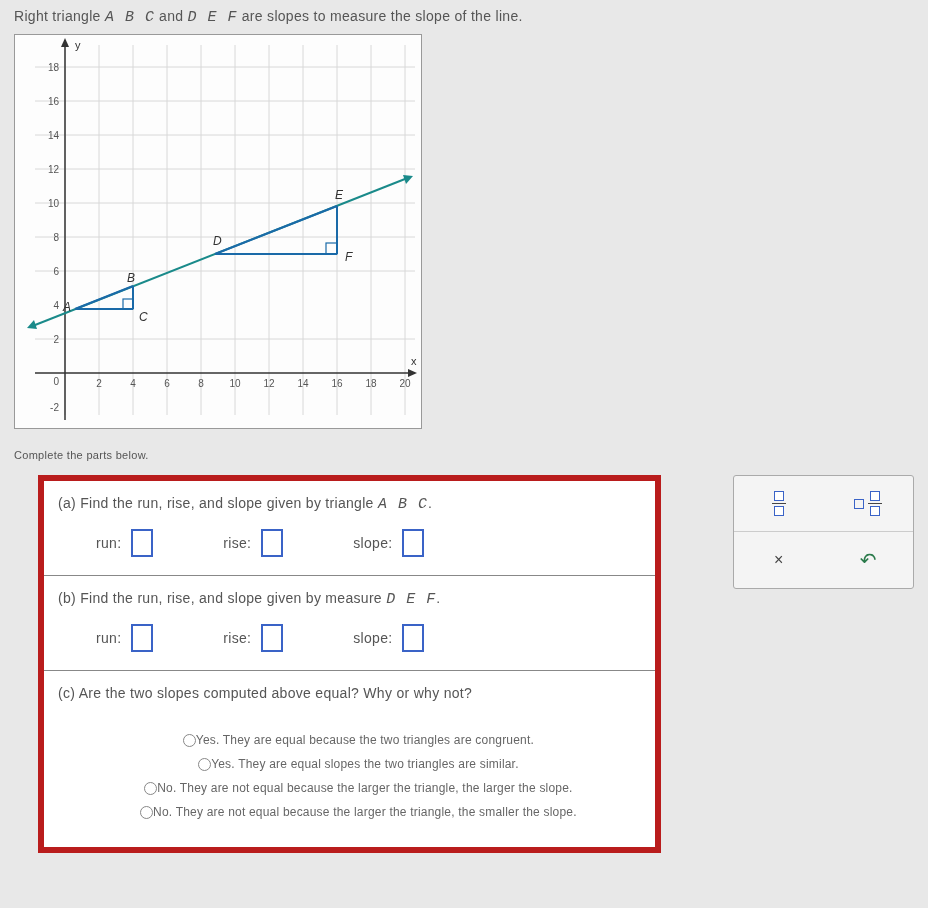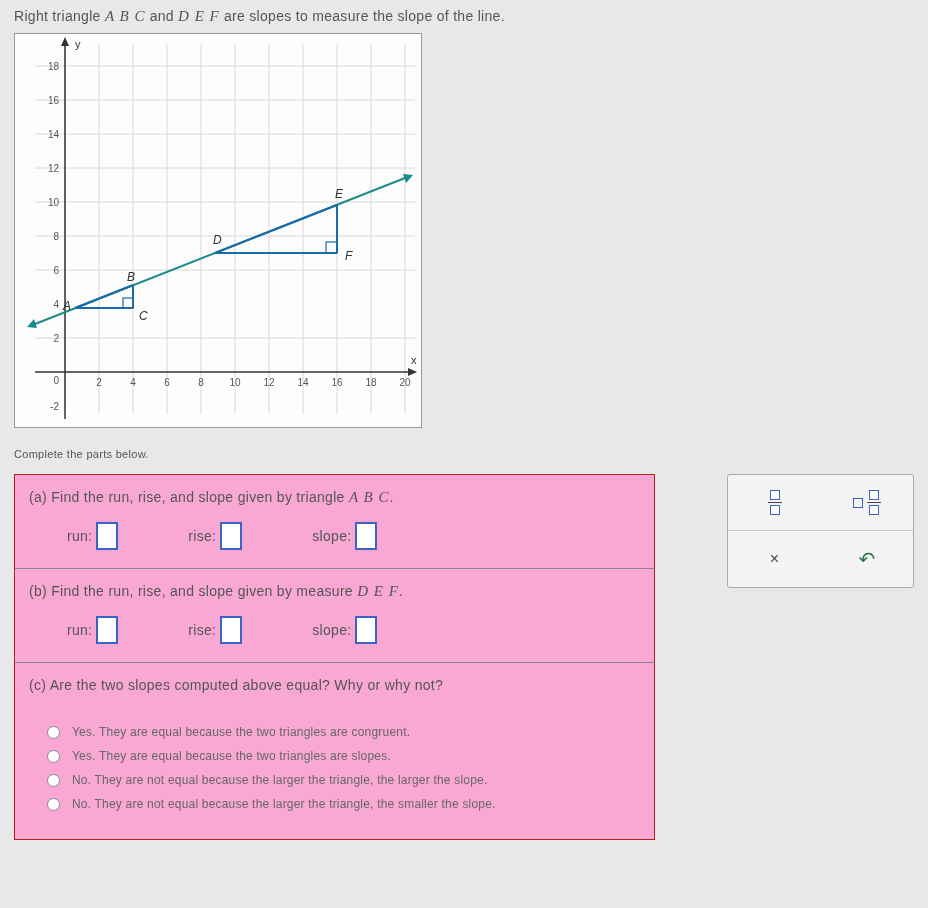--- a/index.html
+++ b/index.html
@@ -11,58 +11,59 @@
     color: #444;
     background: #e8e8e8;
     padding: 8px 14px;
   }
   .top-text {
     font-size: 14px;
     color: #555;
     margin-bottom: 8px;
     letter-spacing: 0.3px;
   }
-  .serif { font-style: italic; font-family: Liberation Serif, serif; font-size: 15px; letter-spacing: 1px;}
+  .serif { font-style: italic; font-family: Liberation Mono, monospace; font-size: 15px; letter-spacing: 1px;}
   .graph-wrap {
     width: 408px;
     height: 395px;
     border: 1px solid #999;
     background: #fdfdfd;
     margin-bottom: 20px;
   }
   .complete-text {
     font-size: 11px;
     color: #555;
     margin-bottom: 14px;
     letter-spacing: 0.3px;
   }
   .main-flex { display: flex; gap: 72px; align-items: flex-start; }
   .qbox {
     width: 646px;
-    border: 1px solid #b91c1c;
-    background: #f9a8d4;
+    border: 6px solid #b91c1c;
+    background: #ffffff;
+    margin-left: 24px;
   }
   .qrow {
     border-bottom: 1px solid #888;
     padding: 14px 14px 18px 14px;
   }
   .qrow:last-child { border-bottom: none; }
   .part-label { font-size: 14px; color: #555; margin-bottom: 16px; letter-spacing:0.3px;}
   .inputs-line { display: flex; gap: 70px; padding-left: 38px; align-items:center;}
-  .field-group { display:flex; align-items:center; gap:4px;}
+  .field-group { display:flex; align-items:center; gap:10px;}
   .field-label { font-size: 14px; color: #555; letter-spacing:0.3px;}
   .num-input {
     width: 22px;
     height: 28px;
     border: 2px solid #3a63c7;
     background: #fff;
     display: inline-block;
   }
   .options { padding-left: 18px; padding-top: 6px;}
-  .opt-row { display:flex; align-items:center; gap:12px; margin: 10px 0; font-size:12px; color:#666; letter-spacing:0.2px;}
+  .opt-row { display:flex; align-items:center; gap:0; margin: 10px 0; font-size:12px; color:#666; letter-spacing:0.2px;justify-content:center;}
   .radio {
     width: 13px; height:13px; border:1px solid #888; border-radius:50%; background:#fff; flex-shrink:0;
   }
   .toolbox {
     width: 188px;
     border: 1px solid #aaa;
     background: #f4f4f4;
     border-radius: 3px;
   }
   .tb-row { display:flex; }
@@ -221,21 +222,21 @@
 
     <div class="qrow">
       <div class="part-label">(c) Are the two slopes computed above equal? Why or why not?</div>
       <div class="options">
         <div class="opt-row">
             <span class="radio"></span>
             <span>Yes. They are equal because the two triangles are congruent.</span>
           </div>
         <div class="opt-row">
             <span class="radio"></span>
-            <span>Yes. They are equal because the two triangles are slopes.</span>
+            <span>Yes. They are equal slopes the two triangles are similar.</span>
           </div>
         <div class="opt-row">
             <span class="radio"></span>
             <span>No. They are not equal because the larger the triangle, the larger the slope.</span>
           </div>
         <div class="opt-row">
             <span class="radio"></span>
             <span>No. They are not equal because the larger the triangle, the smaller the slope.</span>
           </div>
       </div>

